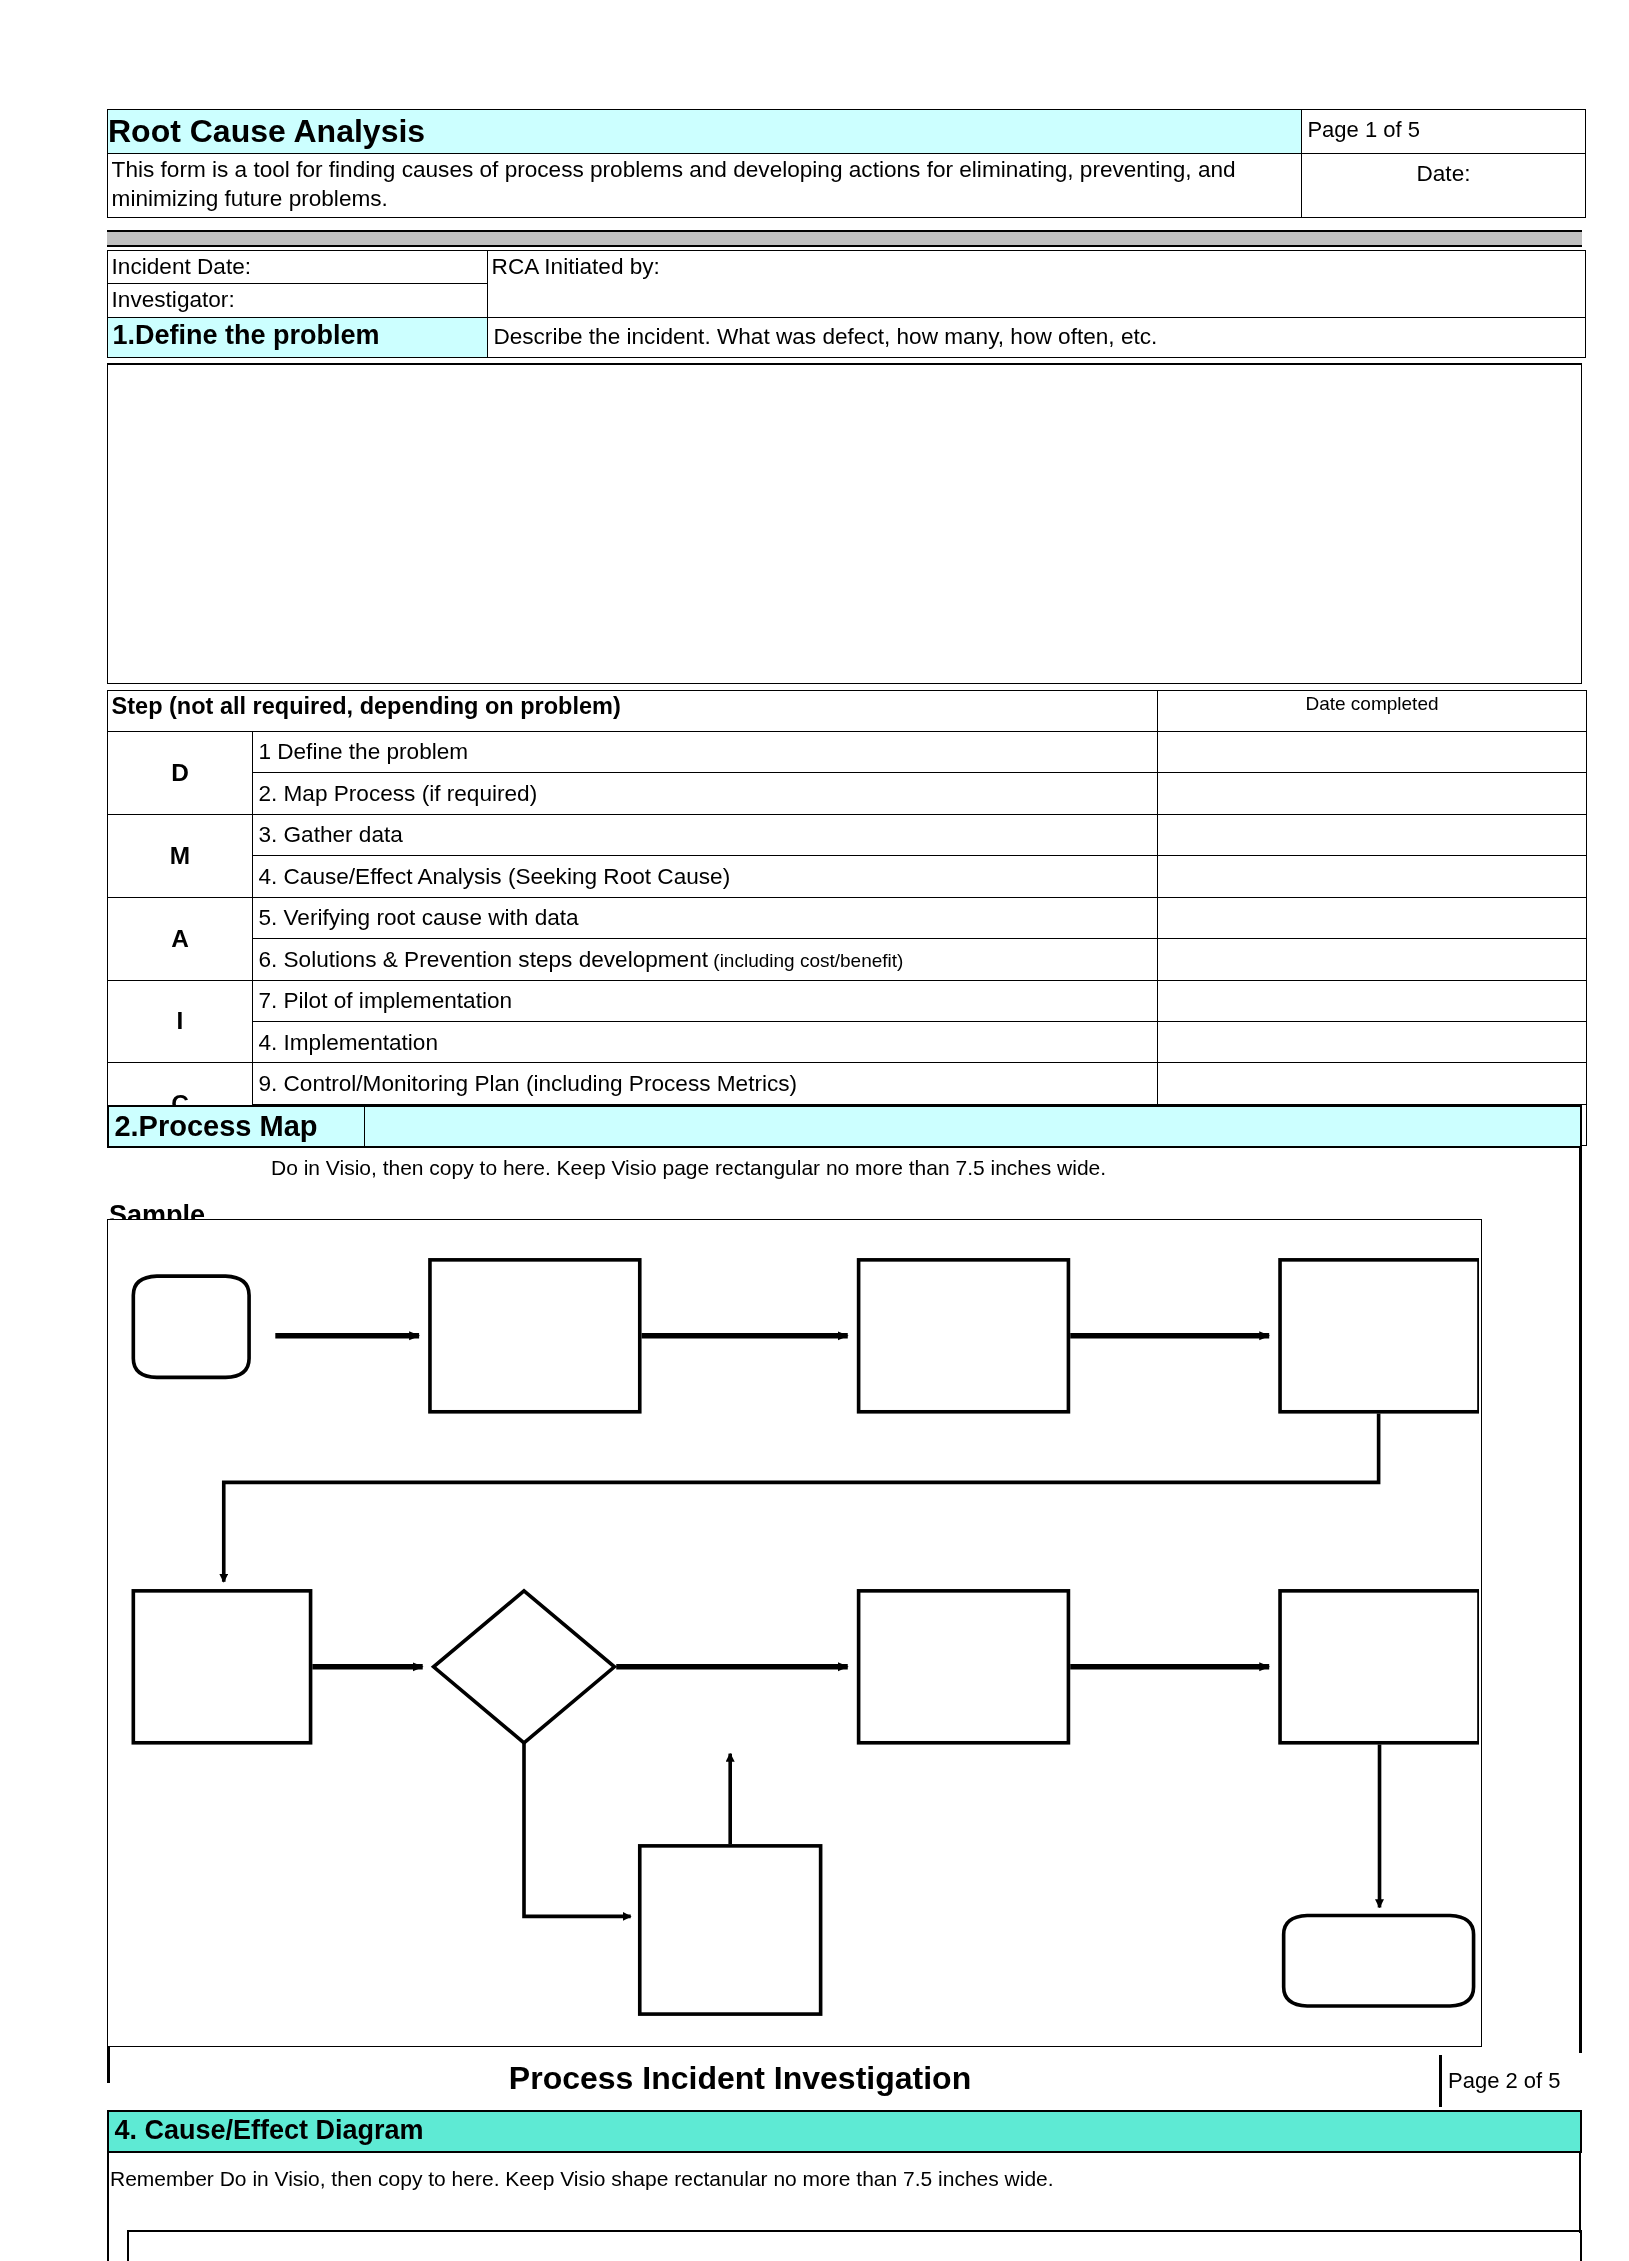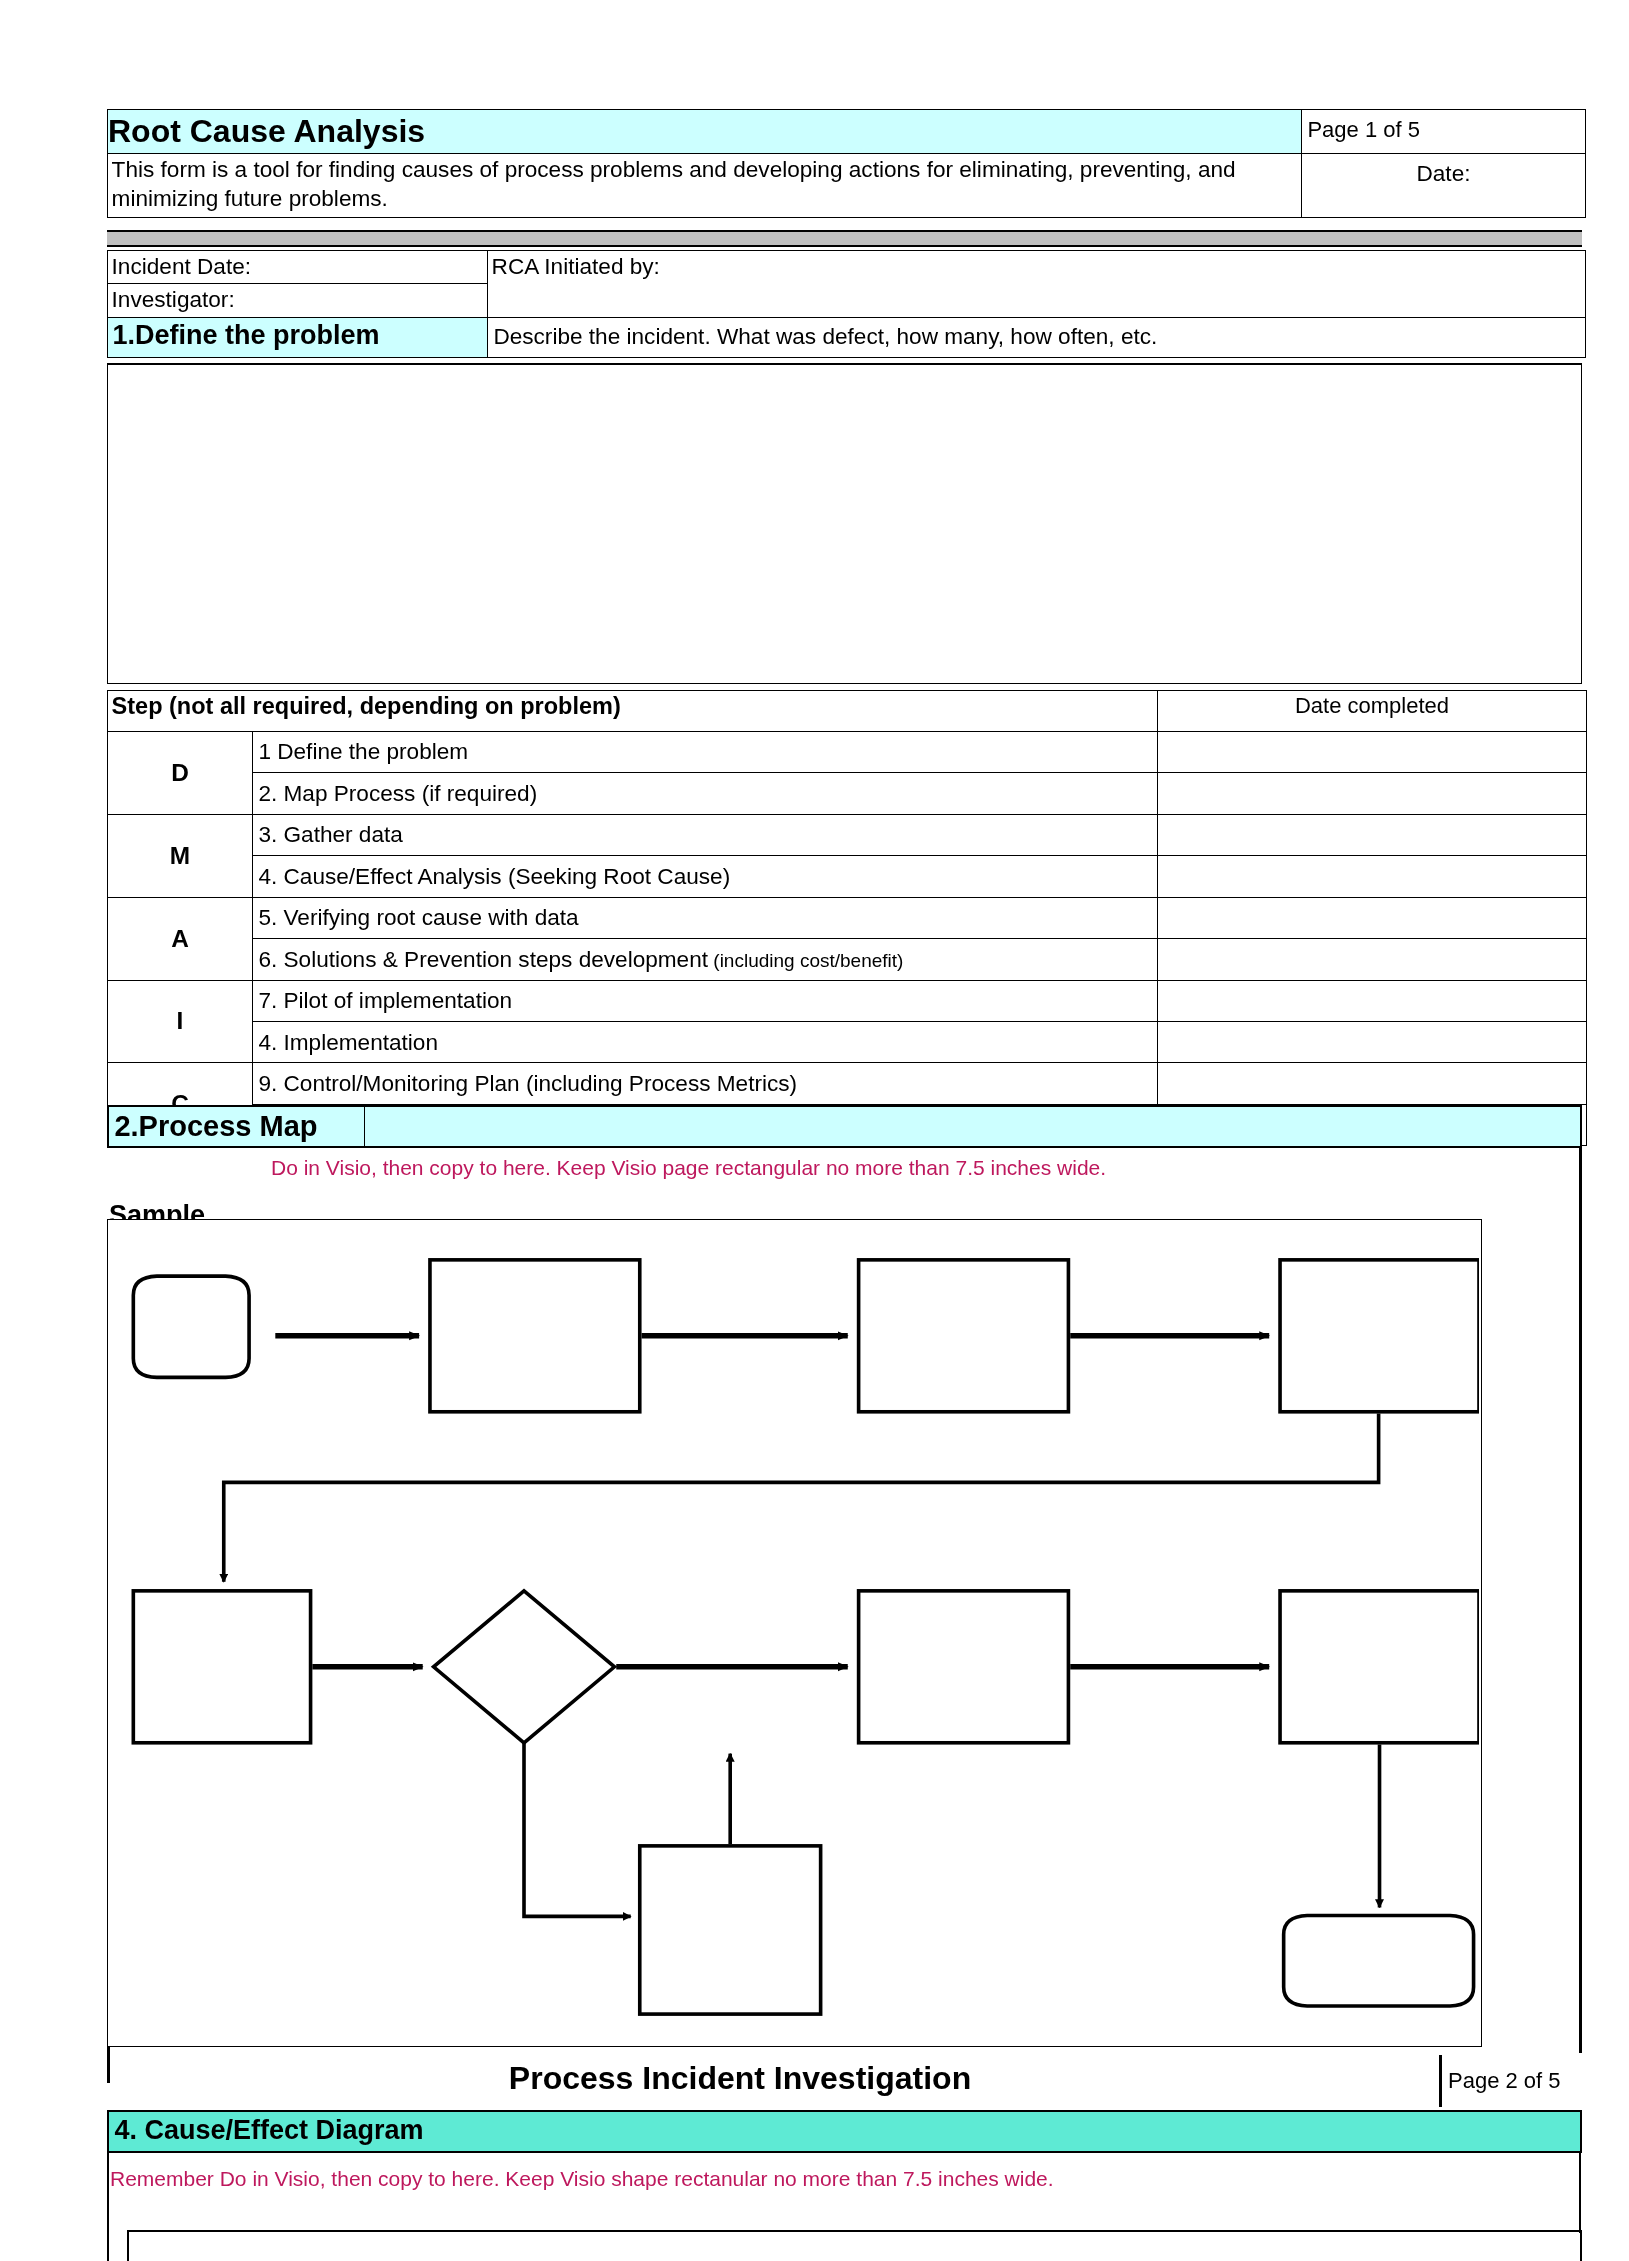--- a/index.html
+++ b/index.html
@@ -124,21 +124,21 @@
   }
   #steps table { width: 100%; }
   #steps td { height: 36px; }
   .steps-h1 {
     font-size: 23.5px;
     font-weight: bold;
     padding: 1.8px 0 1.8px 3.6px !important;
     white-space: nowrap;
   }
   .steps-h2 {
-    font-size: 22px;
+    font-size: 19px;
     text-align: center;
     padding: 1.8px 0 1.8px 0 !important;
   }
   .dmaic {
     font-size: 24.4px;
     font-weight: bold;
     text-align: center;
     vertical-align: middle !important;
     padding: 0 !important;
   }
@@ -171,21 +171,21 @@
   #sec2 .divline {
     position: absolute;
     left: 255px; top: 0; bottom: 0;
     width: 0.9px;
     background: #000;
   }
 
   .rednote {
     position: absolute;
     font-size: 21px;
-    color: #be185d;
+    color: #000000;
     white-space: nowrap;
   }
 
   #samplelbl {
     position: absolute;
     left: 109px;
     top: 1200px;
     font-size: 27px;
     font-weight: bold;
   }

